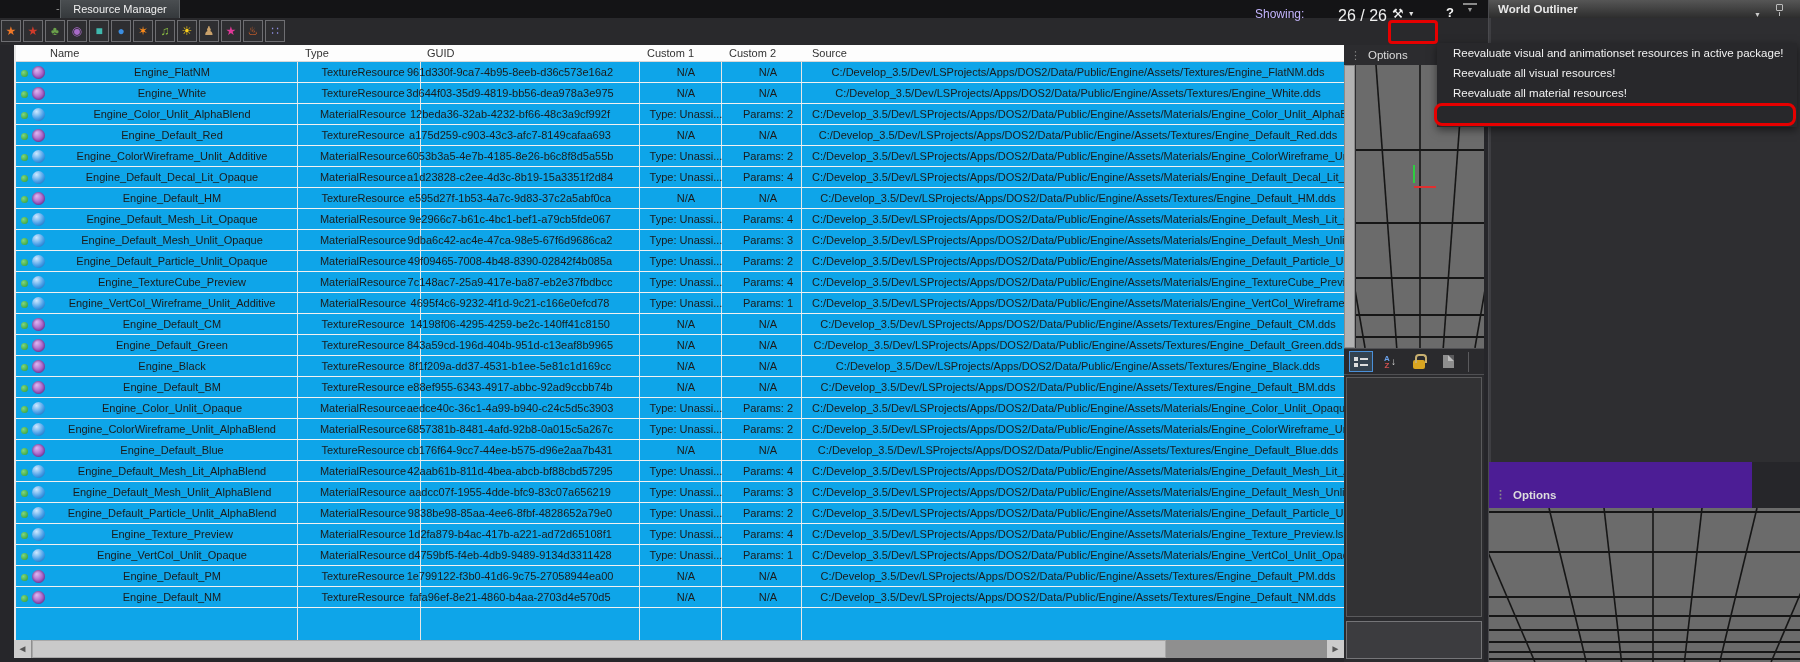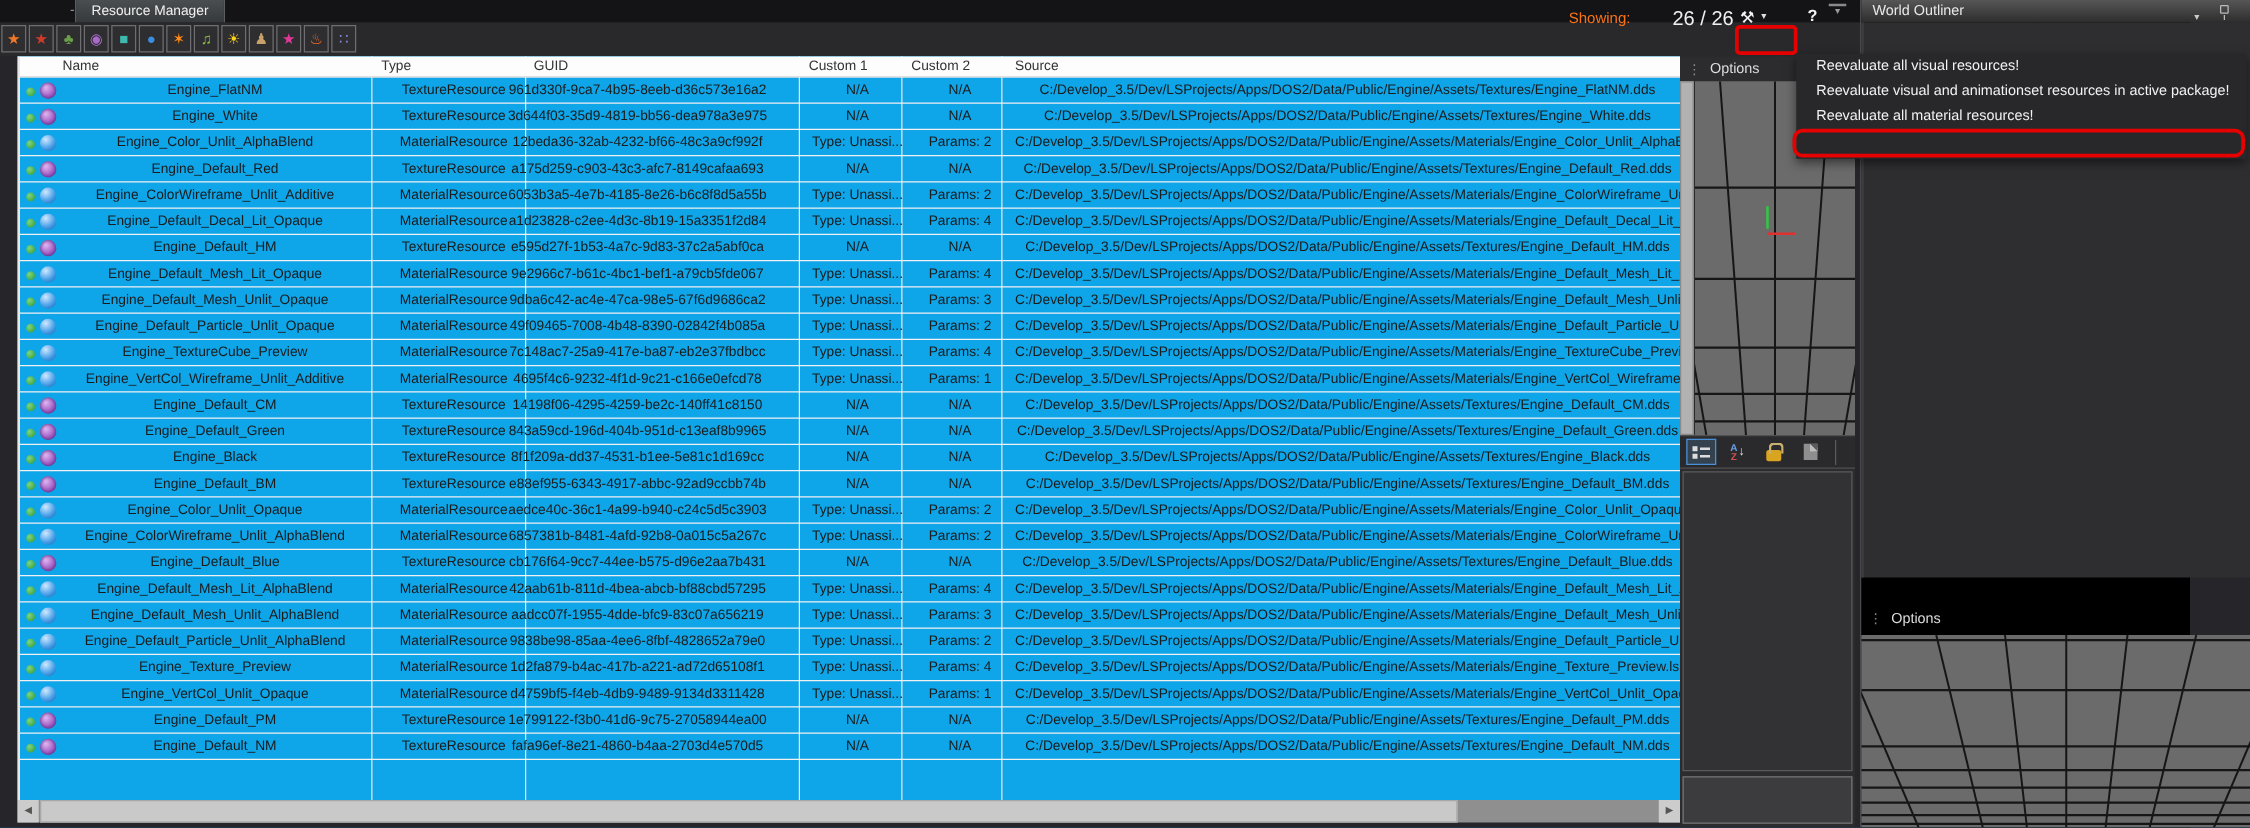--- a/index.html
+++ b/index.html
@@ -17,21 +17,21 @@
                 border-left:1px solid #5a5e61; border-right:1px solid #5a5e61; }
   #panel-menu-glyph { left:1463px; top:3px; width:14px; color:#9a9a9a; font-size:7px;
                       text-align:center; border-top:2px solid #8a8a8a; line-height:10px; }
 
   
   #toolbar { left:0; top:18px; width:1488px; height:27px; background:#29292c; }
   #filter-bar { left:1px; top:2px; display:flex; gap:2px; }
   .filter-btn { width:20px; height:22px; background:#2e2e31; border:1px solid #6e6e72;
                 display:flex; align-items:center; justify-content:center;
                 font-size:12px; line-height:1; }
-  #showing-label { left:1255px; top:7px; font-size:12px; color:#f97316; }
+  #showing-label { left:1255px; top:7px; font-size:12px; color:#c4b5fd; }
   #showing-value { left:1338px; top:7px; font-size:16px; color:#f0f0f0; }
   #wrench-btn { left:1392px; top:4px; width:42px; height:19px; color:#f5f5f5;
                 font-size:13px; display:flex; align-items:center; gap:4px; }
   #wrench-btn .caret { font-size:7px; color:#e0e0e0; }
   #help-btn { left:1446px; top:5px; font-size:13px; color:#f5f5f5; font-weight:bold; }
   .red-annotation { border:3px solid #e60000; border-radius:4px; z-index:60; pointer-events:none; }
   #red-box-wrench { left:1388px; top:20px; width:50px; height:24px; }
 
   
   #table { left:14px; top:45px; width:1330px; height:595px; background:#0ea5e9;
@@ -92,22 +92,22 @@
   .page-glyph { width:11px; height:13px; background:#8e8e8e; position:relative; }
   .page-glyph::before { content:""; position:absolute; right:0; top:0;
                 border:3px solid #5a5a5c; border-left-color:#bdbdbd; border-bottom-color:#bdbdbd; }
   .mini-sep { width:1px; height:20px; background:#5a5a5d; margin-left:3px; }
   #mid-list { left:2px; top:332px; width:136px; height:240px; background:#323234;
               border:1px solid #5a5a5c; }
   #mid-footer { left:2px; top:576px; width:136px; height:38px; background:#3c3c3f;
                 border:1px solid #757578; }
 
   
-  #dock { left:1488px; top:0; width:264px; height:662px; background:#000000;
-          border-left:1px solid #4a4a4e; }
+  #dock { left:1488px; top:0; width:264px; height:662px; background:#4c1d95;
+          border-left:1px solid #4a4a4e;font-weight:bold; }
   .panel-header { position:absolute; left:0; width:312px; height:18px;
                   background:linear-gradient(#565656,#2d2d2d);
                   color:#e8e8e8; font-size:11.5px; line-height:18px; padding-left:9px; }
   .ph-caret { position:absolute; top:6px; font-size:7px; color:#cccccc; }
   .pin { position:absolute; top:4px; width:7px; height:7px; border:1px solid #bbbbbb;
          border-radius:1px; }
   .pin::after { content:""; position:absolute; left:2px; top:7px; width:1px; height:4px;
          background:#bbbbbb; }
   #wo-content { left:0; top:18px; width:312px; height:444px; background:#2e2e31;
                 border-left:2px solid #3e3e42; }
@@ -542,19 +542,19 @@
         <line x1="0" y1="89" x2="312" y2="89" stroke="#161616" stroke-width="1.8"></line>
         <line x1="0" y1="108" x2="312" y2="108" stroke="#161616" stroke-width="1.8"></line>
         <line x1="0" y1="122" x2="312" y2="122" stroke="#161616" stroke-width="1.8"></line>
         <line x1="0" y1="134" x2="312" y2="134" stroke="#161616" stroke-width="1.8"></line>
         <line x1="0" y1="144" x2="312" y2="144" stroke="#161616" stroke-width="1.8"></line>
         <line x1="0" y1="151" x2="312" y2="151" stroke="#161616" stroke-width="1.8"></line>
       </svg>
   </div>
 
   <div id="menu" class="abs">
+      <div class="menu-item">Reevaluate visual and animationset resources in active package!</div>
       <div class="menu-item">Reevaluate all visual resources!</div>
-      <div class="menu-item">Reevaluate visual and animationset resources in active package!</div>
       <div class="menu-item">Reevaluate all material resources!</div>
     </div>
   <div id="red-box-menu" class="abs red-annotation"></div>
 
 </div>
 
 </body></html>

